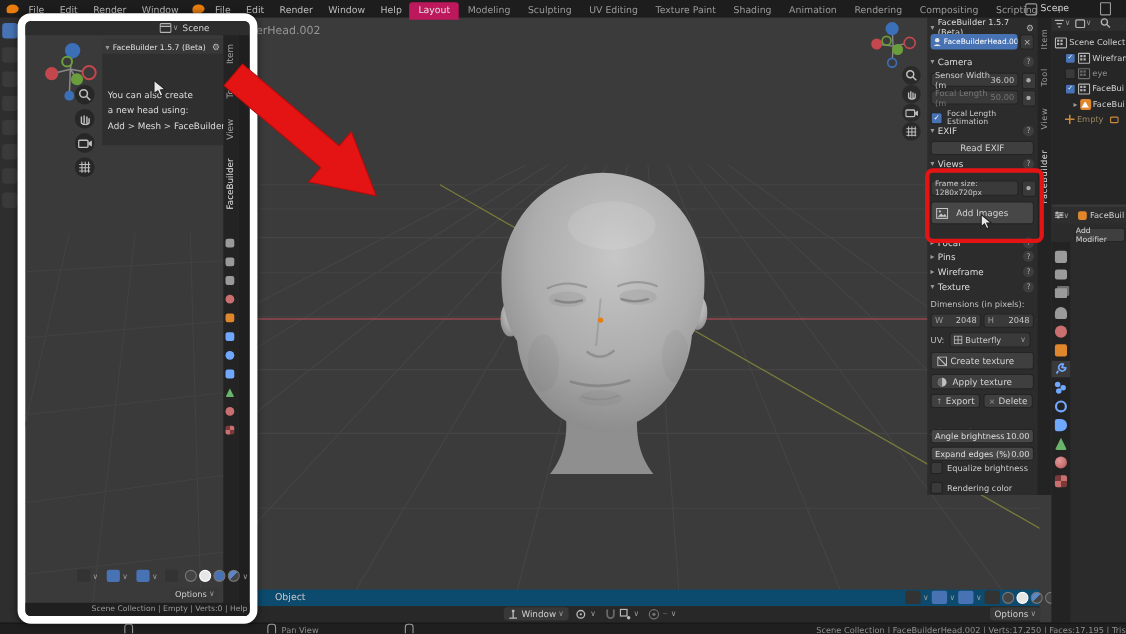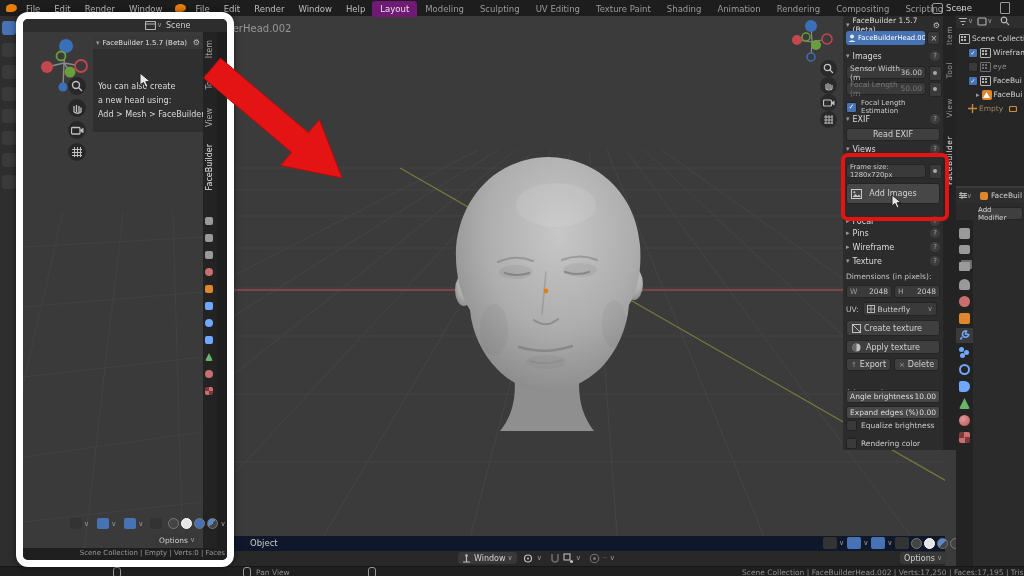--- a/index.html
+++ b/index.html
@@ -5,28 +5,28 @@
   html,body{margin:0;padding:0;background:#111}
   #root{position:relative;width:1024px;height:576px;background:#3b3b3b;overflow:hidden;
         font-family:"DejaVu Sans",sans-serif;font-size:9px;color:#c5c5c5;-webkit-font-smoothing:antialiased}
   .abs{position:absolute}
   .nw{white-space:nowrap}
   .flex{display:flex;align-items:center}
   
   .topbar{left:0;top:0;width:1024px;height:16px;background:#1d1d1d;z-index:6}
   .menu{color:#bdbdbd;font-size:8.5px;padding:0 7px;line-height:16px;display:inline-block}
   .wtab{color:#9a9a9a;font-size:8.5px;padding:0 8px;line-height:16px;display:inline-block}
-  .wtab.active{background:#701a75;color:#e2e2e2;border-radius:3px 3px 0 0}
+  .wtab.active{background:#be185d;color:#e2e2e2;border-radius:3px 3px 0 0}
   .blogo{width:11px;height:8px;background:#e87d0d;border-radius:50% 50% 50% 20%;display:inline-block;margin:4px 2px 0 6px}
   
   .ltool{left:0;top:16px;width:18px;height:550px;background:#2e2e2e;z-index:2;border-right:1px solid #242424}
   .tbtn{width:14px;height:14px;margin:5px auto 8px auto;border-radius:3px;background:#3a3a3a}
   .tbtn.on{background:#4772b3}
   
-  .vhead{background:#0f172a;z-index:3}
+  .vhead{background:#0c4a6e;z-index:3}
   .vhead2{background:#282828;z-index:3}
   .hmenu{font-size:8.5px;color:#c8c8c8;padding:0 6px;line-height:15px;display:inline-block}
   .pillbtn{background:#383838;border-radius:3px;height:12px;display:flex;align-items:center;padding:0 4px;color:#cfcfcf;font-size:8px}
   .togbtn{width:14px;height:12px;border-radius:2px;background:#333;display:inline-block;margin-left:3px}
   .togbtn.blue{background:#4772b3}
   .shball{width:9px;height:9px;border-radius:50%;border:1px solid #777;display:inline-block;margin-left:2px;background:#444}
   .shball.on{background:#e6e6e6;border-color:#fff}
   .shball.mat{background:linear-gradient(135deg,#5b87c8 50%,#444 50%)}
   .vchev{color:#9a9a9a;font-size:7px;margin-left:2px}
   .navbtn{position:absolute;width:17px;height:17px;border-radius:50%;background:rgba(40,40,40,.85);display:flex;align-items:center;justify-content:center}
@@ -286,21 +286,21 @@
             <circle cx="4" cy="2.5" r="2" fill="#e8e8e8"></circle>
             <path d="M0.5 8 Q4 4.5 7.5 8 Z" fill="#e8e8e8"></path>
           </svg>
         <span style="font-size:6.8px;color:#fff;white-space:nowrap">FaceBuilderHead.002</span>
       </span>
       <span class="flex" style="background:#3a3a3a;border:1px solid #242424;border-radius:3px;width:11px;height:12px;margin-left:2px;justify-content:center;color:#bbb;font-size:8px">×</span>
     </div>
     <div class="fbrow sech" style="top:37px">
       <span class="flex">
           <span class="tri">▾</span>
-      <span>Images</span>
+      <span>Camera</span>
         </span>
       <span class="qm">?</span>
     </div>
     <div class="fbrow ffield" style="top:52px;width:80px;height:13px">
       <span>Sensor Width (m</span>
       <span>36.00</span>
     </div>
     <div class="kfbtn" style="left:86px;top:52px"></div>
     <div class="fbrow ffield" style="top:68px;width:80px;height:13px;color:#767676">
       <span>Focal Length (m</span>
@@ -654,21 +654,21 @@
       <span class="shball on"></span>
       <span class="shball" style="background:#4772b3"></span>
       <span class="shball mat"></span>
       <span class="vchev">∨</span>
     </div>
     <div class="abs pillbtn" style="left:132px;top:515px;height:12px">
       <span style="font-size:7.5px">Options</span>
       <span class="vchev">∨</span>
     </div>
     <div class="abs" style="left:0;top:529px;width:204px;height:12px;background:#1f1f1f">
-      <span class="nw" style="position:absolute;right:2px;top:1px;font-size:7px;color:#9a9a9a">Scene Collection | Empty | Verts:0 | Faces</span>
+      <span class="nw" style="position:absolute;right:2px;top:1px;font-size:7px;color:#9a9a9a">Scene Collection | Empty | Verts:0 | Help</span>
     </div>
   </div>
 
   <svg class="abs arrow" style="left:0;top:0" width="400" height="220">
     <polygon points="203.6,77.9 291.6,152.4 280.6,165.4 342,178 319.4,119.6 308.4,132.6 220.4,58.1" fill="#e51414" stroke="#b30d0d" stroke-width="1"></polygon>
   </svg>
 
 </div>
 
 </body></html>

